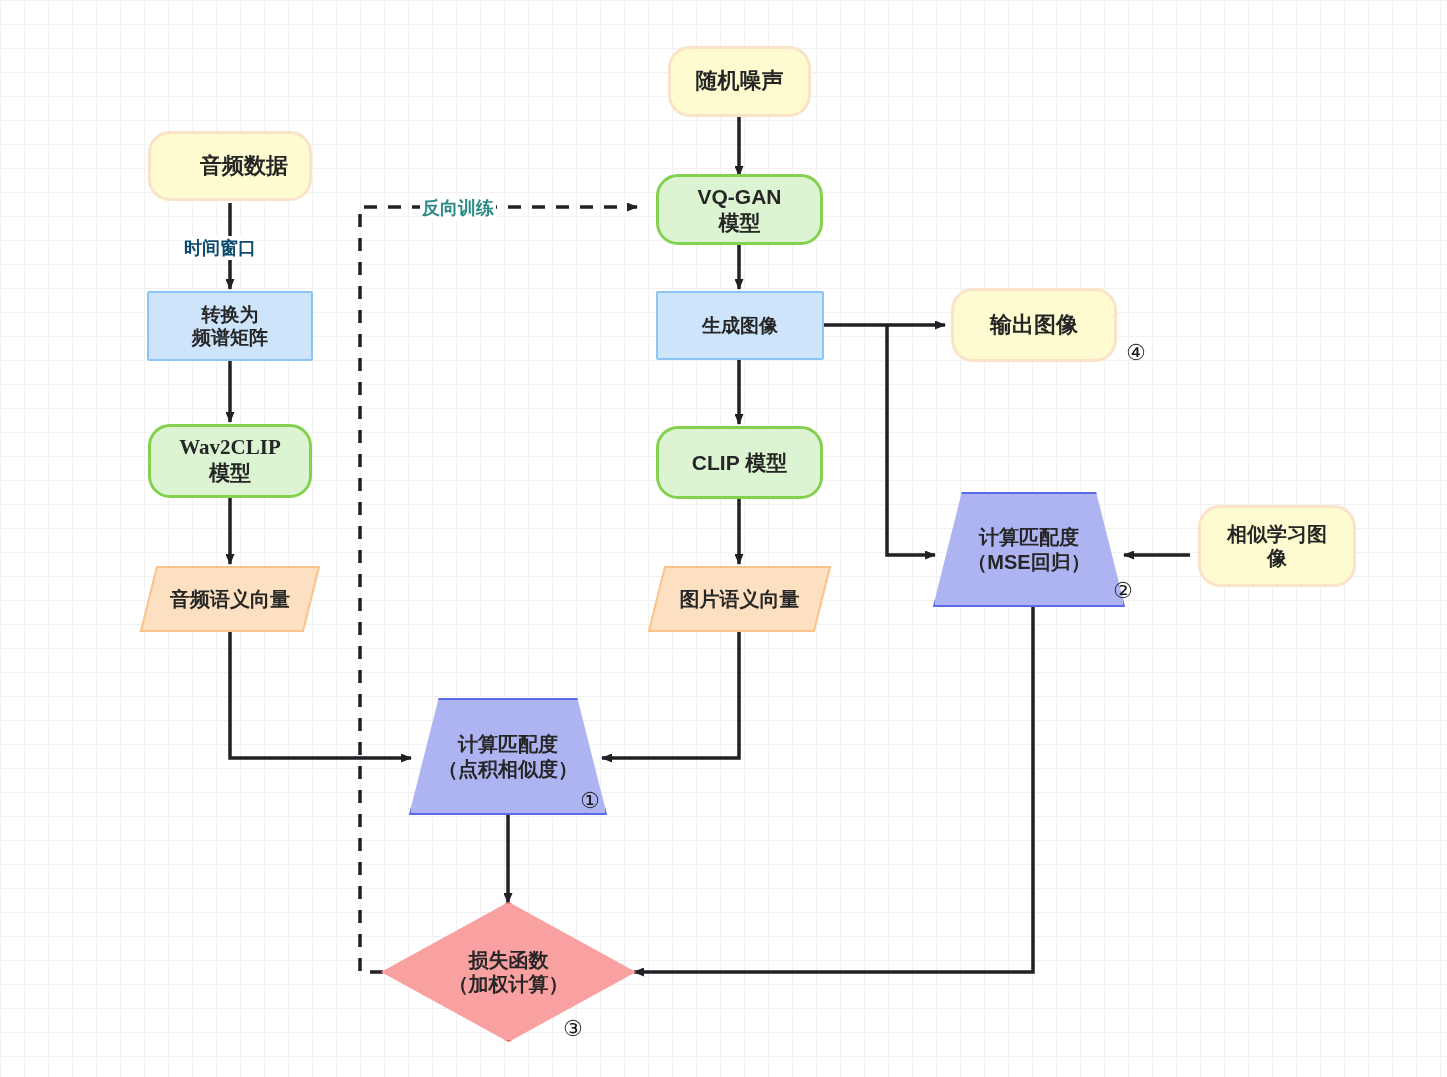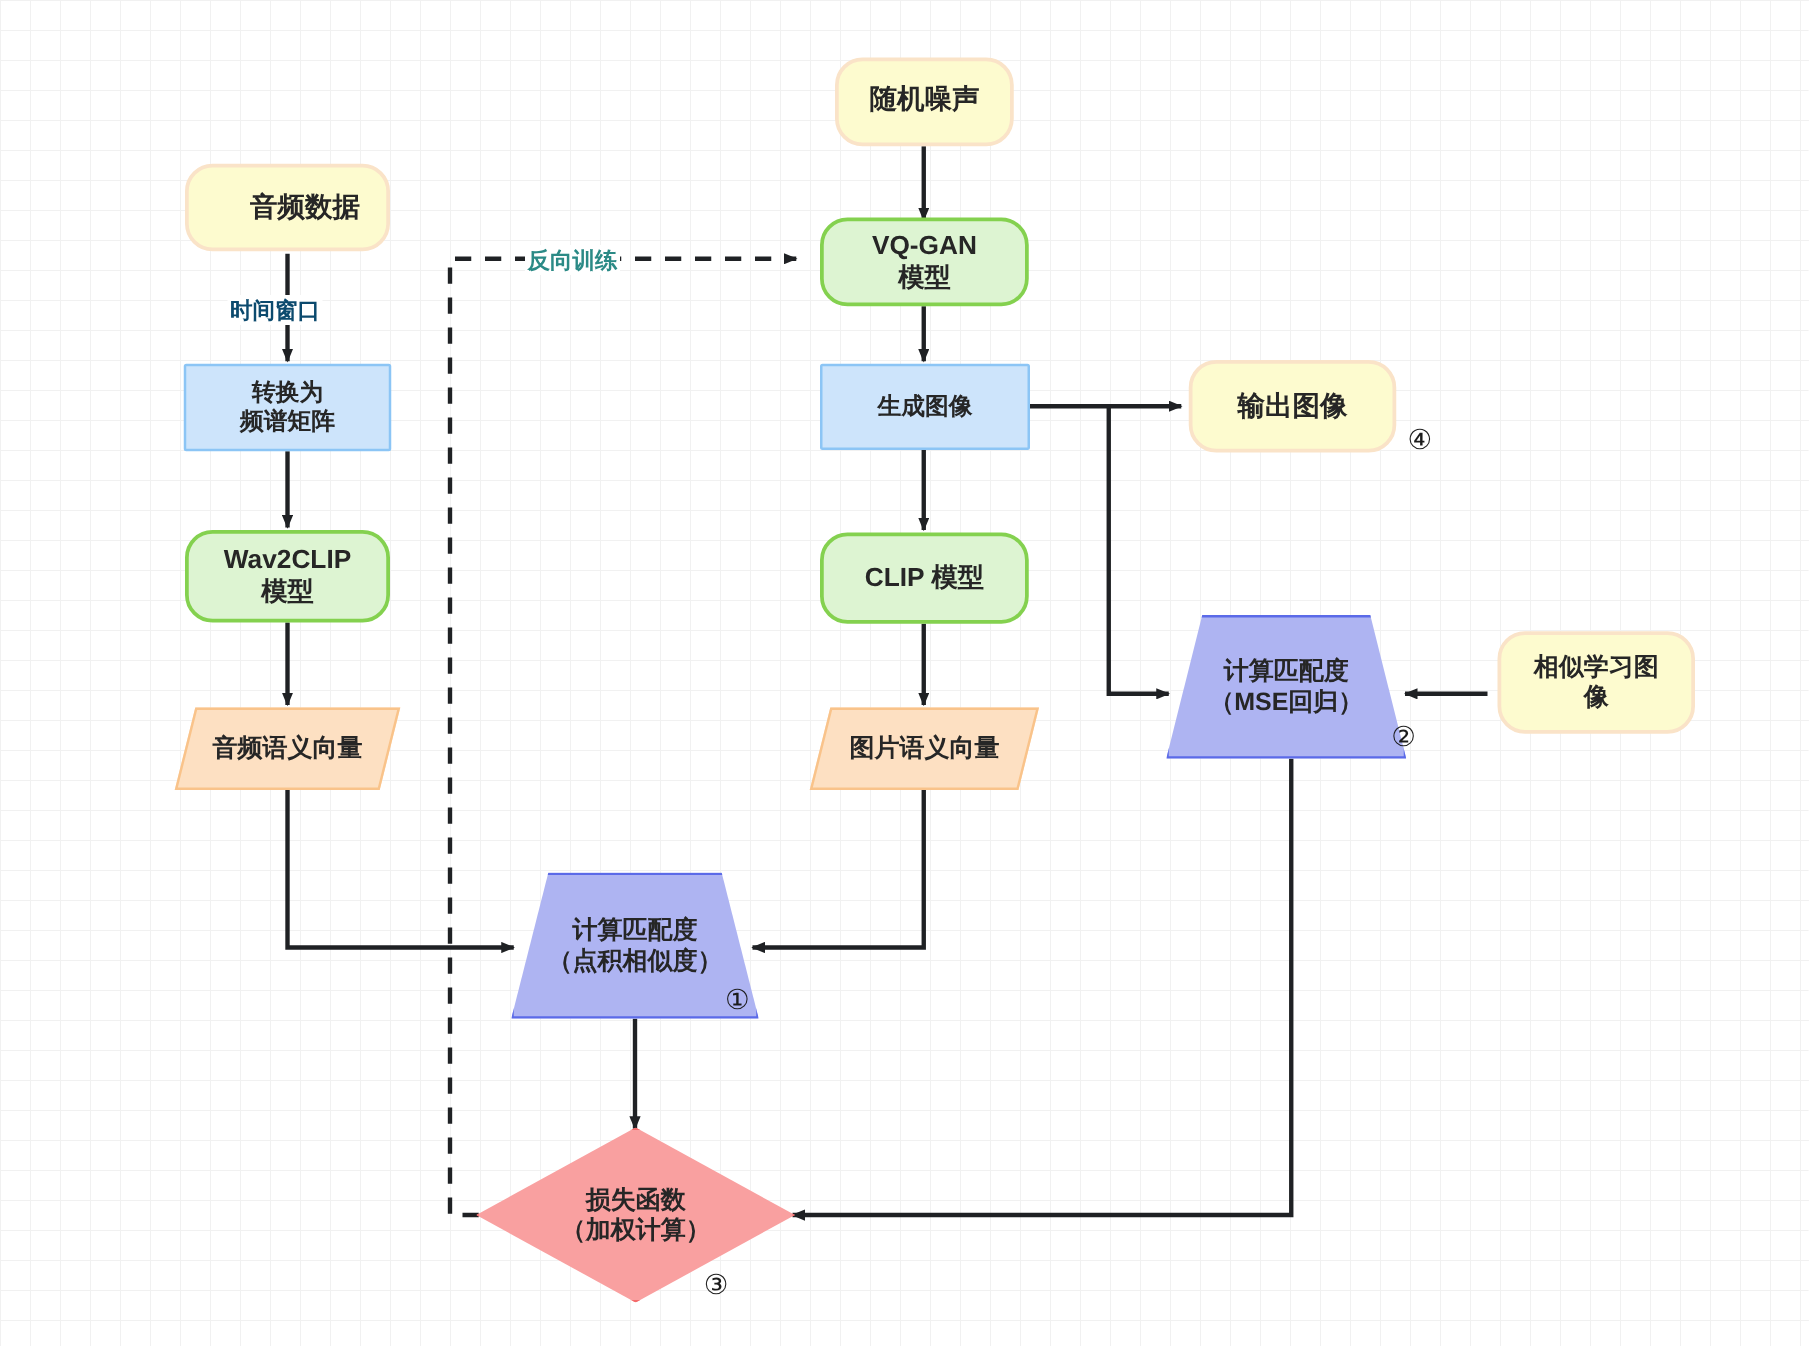--- a/index.html
+++ b/index.html
@@ -177,31 +177,31 @@
 
   <div class="node n-round" style="left:148px; top:131px; width:164px; height:70px;padding-left:28px;">
     <span class="lbl">音频数据</span>
   </div>
 
   <div class="node n-rect" style="left:147px; top:291px; width:166px; height:70px;">
     <span class="lbl">转换为
 频谱矩阵</span>
   </div>
 
-  <div class="node n-green" style="left:148px; top:424px; width:164px; height:74px;">
+  <div class="node n-green" style="left:148px; top:424px; width:164px; height:74px;font-family:Liberation Serif, serif;">
     <span class="lbl">Wav2CLIP
 模型</span>
   </div>
 
   <div class="node n-para" style="left:148px; top:566px; width:164px; height:66px;">
     <span class="para-bg"></span>
     <span class="lbl">音频语义向量</span>
   </div>
 
-  <div class="node n-round" style="left:668px; top:46px; width:143px; height:71px;font-family:Liberation Mono, monospace;">
+  <div class="node n-round" style="left:668px; top:46px; width:143px; height:71px;">
     <span class="lbl">随机噪声</span>
   </div>
 
   <div class="node n-green" style="left:656px; top:174px; width:167px; height:71px;">
     <span class="lbl">VQ-GAN
 模型</span>
   </div>
 
   <div class="node n-rect" style="left:656px; top:291px; width:168px; height:69px;text-align:right;">
     <span class="lbl">生成图像</span>

